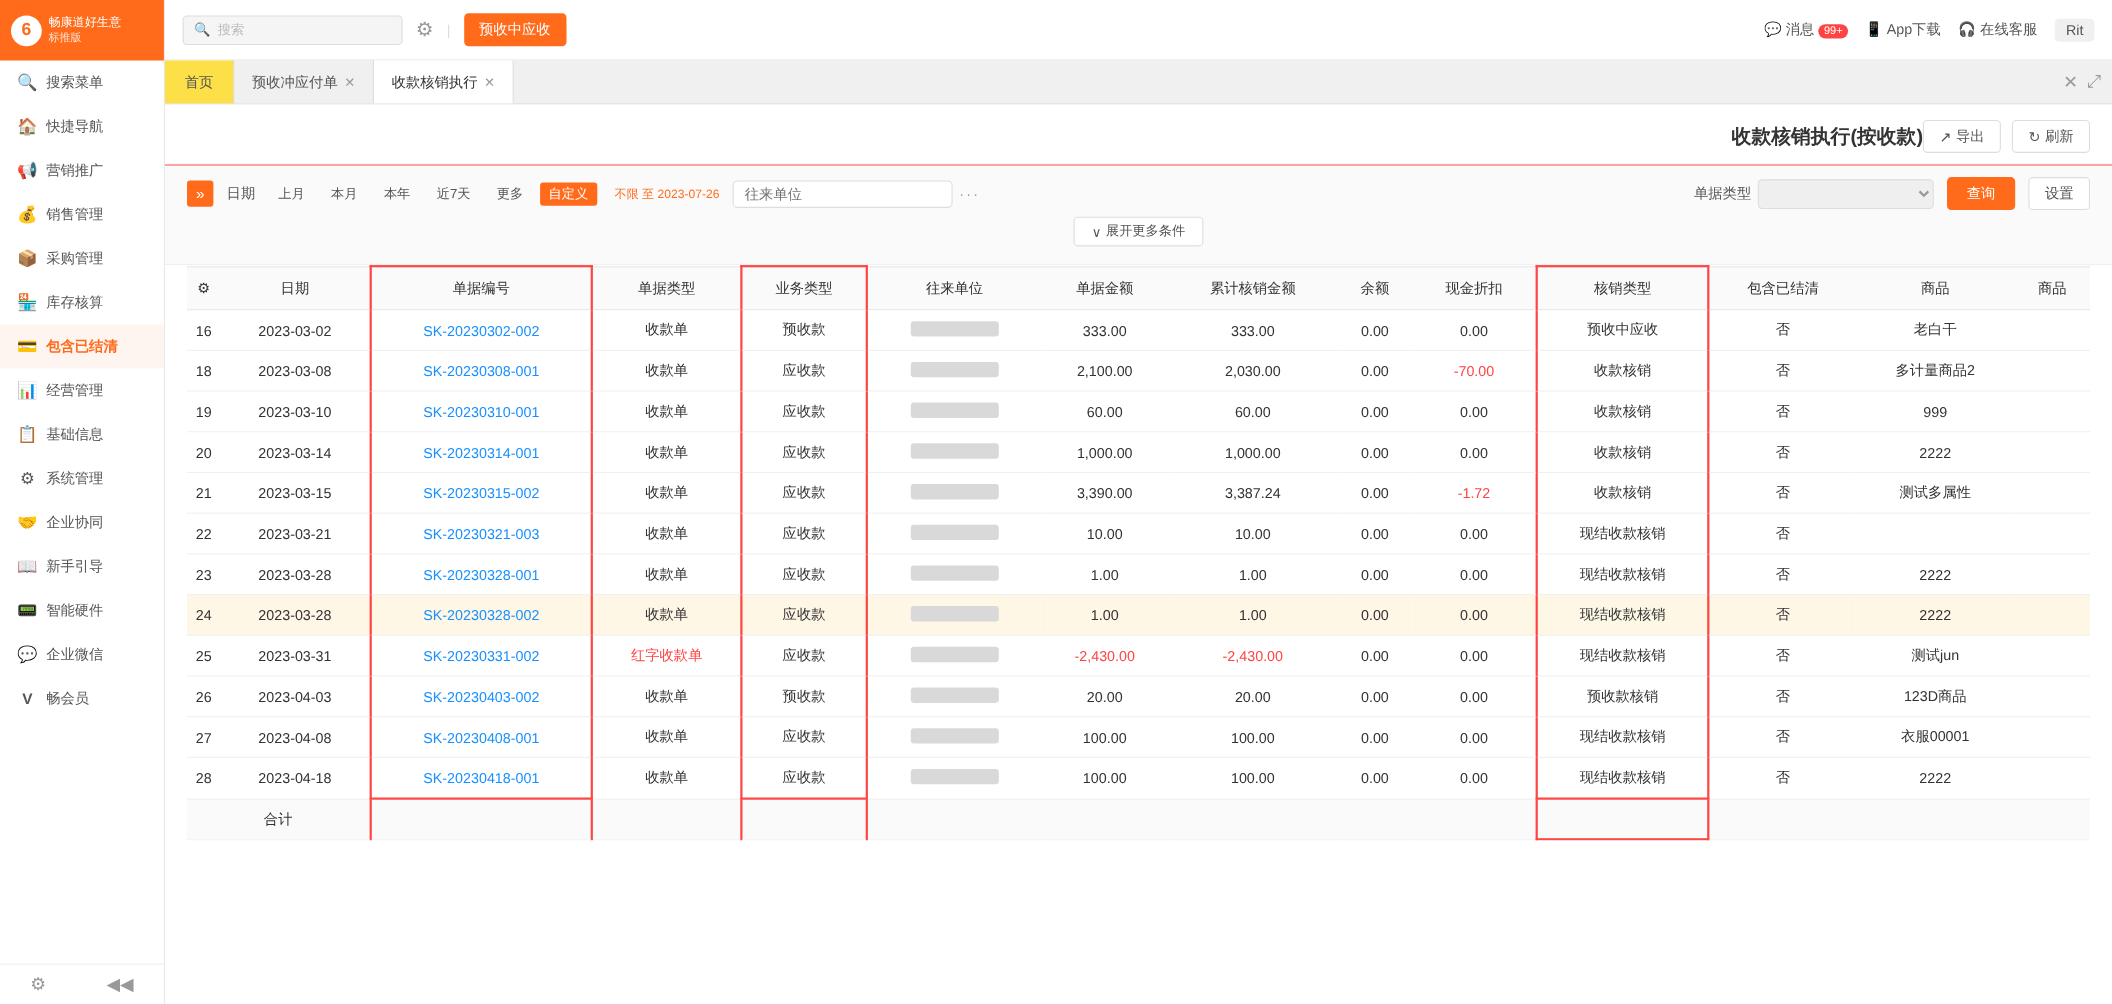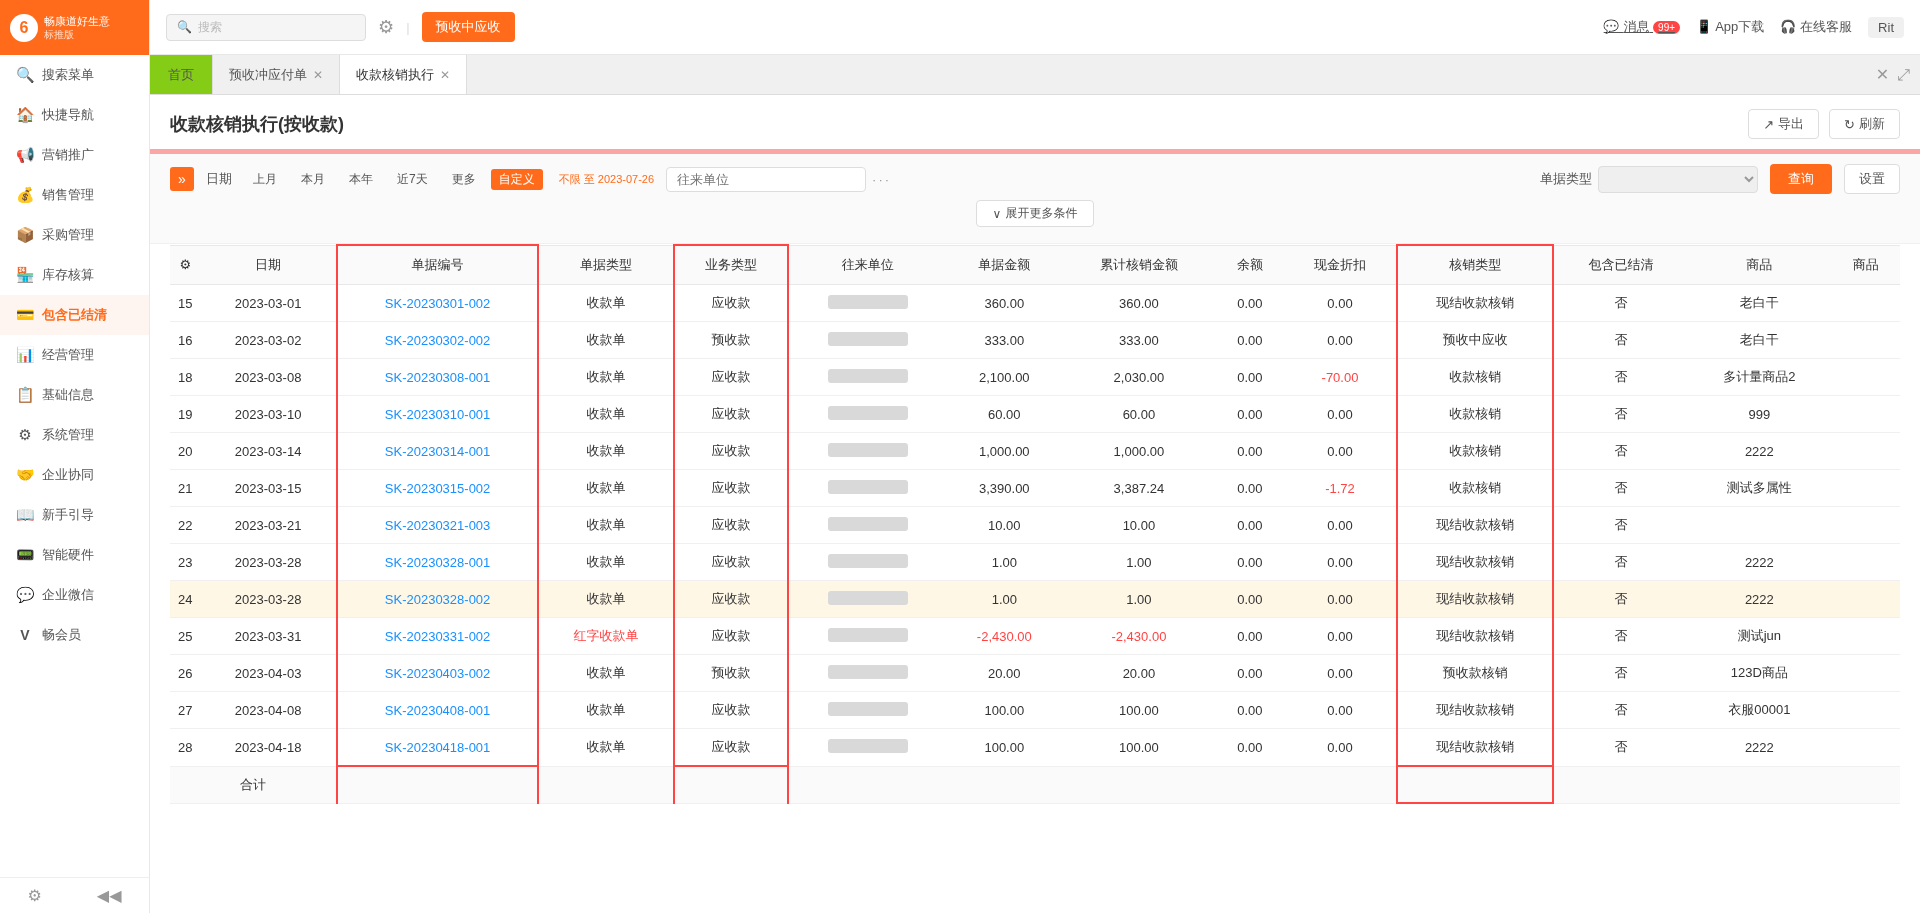--- a/index.html
+++ b/index.html
@@ -25,33 +25,33 @@
     .topbar-search { display: flex; align-items: center; background: #f5f5f5; border: 1px solid #ddd; border-radius: 4px; padding: 4px 10px; width: 200px; gap: 6px; color: #999; font-size: 12px; }
     .topbar-settings { font-size: 18px; color: #999; cursor: pointer; }
     .topbar-solution { background: #ff6b1a; color: white; border: none; border-radius: 4px; padding: 6px 14px; font-size: 13px; cursor: pointer; }
     .topbar-spacer { flex: 1; }
     .topbar-actions { display: flex; align-items: center; gap: 16px; color: #555; font-size: 13px; }
     .topbar-actions .badge { background: #ff4444; color: white; border-radius: 10px; font-size: 10px; padding: 1px 5px; }
     .topbar-user { background: #f0f0f0; border-radius: 4px; padding: 3px 10px; font-size: 12px; color: #555; }
 
     
     .tabbar { height: 40px; background: #f0f0f0; border-bottom: 1px solid #ddd; display: flex; align-items: stretch; }
-    .tabbar-home { padding: 0 18px; display: flex; align-items: center; font-size: 13px; color: #555; cursor: pointer; background: #84cc16; border-right: 1px solid #ddd; }
+    .tabbar-home { padding: 0 18px; display: flex; align-items: center; font-size: 13px; color: #555; cursor: pointer; background: #fde047; border-right: 1px solid #ddd; }
     .tab { display: flex; align-items: center; gap: 6px; padding: 0 16px; font-size: 13px; cursor: pointer; background: #f0f0f0; color: #555; border-right: 1px solid #ddd; }
     .tab.active { background: white; color: #333; font-weight: 500; }
     .tab .close-btn { font-size: 12px; color: #999; cursor: pointer; }
     .tabbar-spacer { flex: 1; }
     .tabbar-controls { display: flex; align-items: center; padding: 0 10px; gap: 8px; }
     .tabbar-controls span { font-size: 16px; color: #999; cursor: pointer; }
 
     
     .content { flex: 1; overflow-y: auto; background: white; padding: 0; }
 
     
-    .page-header { padding: 14px 20px 10px; display: flex; align-items: center; justify-content: space-between; border-bottom: 5px solid #fca5a5; }
+    .page-header { padding: 14px 20px 10px; display: flex; align-items: center; justify-content: flex-end; border-bottom: 2px solid #fca5a5; }
     .page-title { font-size: 18px; font-weight: bold; color: #333; }
     .page-actions { display: flex; gap: 10px; }
     .btn-outline { border: 1px solid #ddd; background: white; padding: 5px 14px; border-radius: 4px; font-size: 13px; cursor: pointer; color: #555; display: flex; align-items: center; gap: 4px; }
 
     
     .filter-bar { padding: 10px 20px; border-bottom: 1px solid #f0f0f0; background: #fafafa; }
     .filter-row { display: flex; align-items: center; gap: 12px; flex-wrap: wrap; }
     .filter-toggle { width: 24px; height: 24px; background: #ff6b1a; color: white; border-radius: 3px; display: flex; align-items: center; justify-content: center; cursor: pointer; font-size: 14px; }
     .filter-label { color: #555; font-size: 13px; font-weight: 500; }
     .filter-dates { display: flex; align-items: center; gap: 6px; }
@@ -166,21 +166,21 @@
   <div class="topbar">
     <div class="topbar-search">
       <span>🔍</span>
       <span style="color:#bbb;font-size:12px;">搜索</span>
     </div>
     <span class="topbar-settings">⚙</span>
     <span style="color:#ddd;">|</span>
     <button class="topbar-solution">预收中应收</button>
     <div class="topbar-spacer"></div>
     <div class="topbar-actions">
-      <span style="cursor:pointer;text-decoration:underline;">
+      <span style="cursor:pointer;">
         💬 <span>消息</span>
         <span class="badge">99+</span>
       </span>
       <span style="cursor:pointer;">
         📱 <span>App下载</span>
       </span>
       <span style="cursor:pointer;">
         🎧 <span>在线客服</span>
       </span>
       <span class="topbar-user" style="font-size:13px;color:#555;">Rit</span>
@@ -270,38 +270,20 @@
             <th>累计核销金额</th>
             <th>余额</th>
             <th>现金折扣</th>
             <th style="border-left:2px solid #ff4444;border-right:2px solid #ff4444;border-top:2px solid #ff4444;">核销类型</th>
             <th>包含已结清</th>
             <th>商品</th>
             <th>商品</th>
           </tr>
         </thead>
         <tbody id="table-body">
-        <tr>
-    <td>15</td>
-    <td>2023-03-01</td>
-    <td style="border-left:2px solid #ff4444;border-right:2px solid #ff4444;">
-      <a class="link-text">SK-20230301-002</a>
-    </td>
-    <td style="">收款单</td>
-    <td style="border-left:2px solid #ff4444;border-right:2px solid #ff4444;">应收款</td>
-    <td><span class="masked"></span></td>
-    <td style="">360.00</td>
-    <td style="">360.00</td>
-    <td>0.00</td>
-    <td style="">0.00</td>
-    <td style="border-left:2px solid #ff4444;border-right:2px solid #ff4444;">现结收款核销</td>
-    <td>否</td>
-    <td>老白干</td>
-    <td></td>
-  </tr>
             <tr>
     <td>16</td>
     <td>2023-03-02</td>
     <td style="border-left:2px solid #ff4444;border-right:2px solid #ff4444;margin-left:44px;">
       <a class="link-text">SK-20230302-002</a>
     </td>
     <td style="">收款单</td>
     <td style="border-left:2px solid #ff4444;border-right:2px solid #ff4444;">预收款</td>
     <td><span class="masked"></span></td>
     <td style="">333.00</td>

